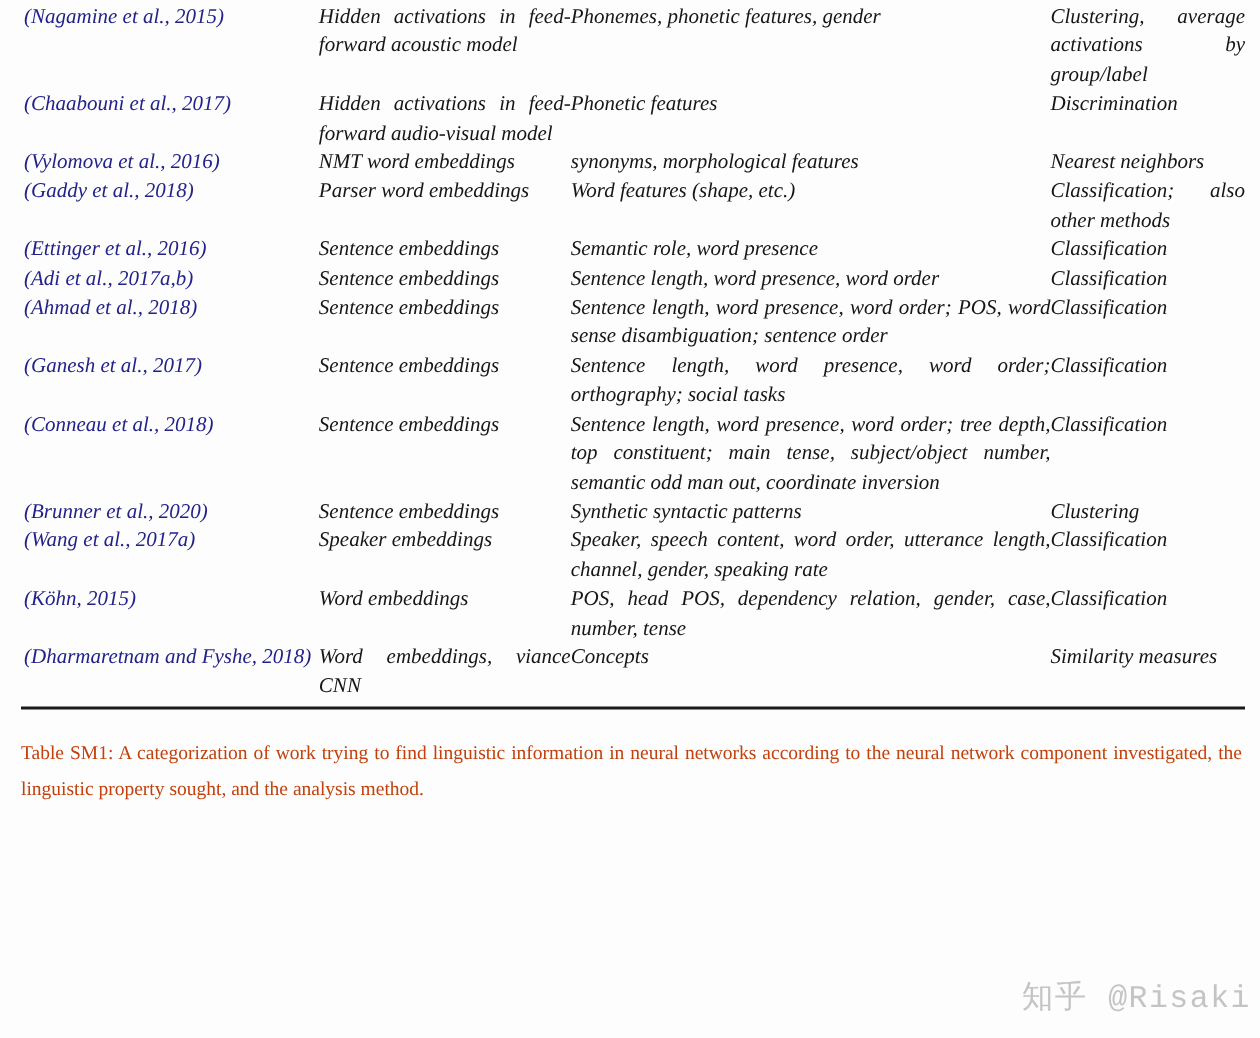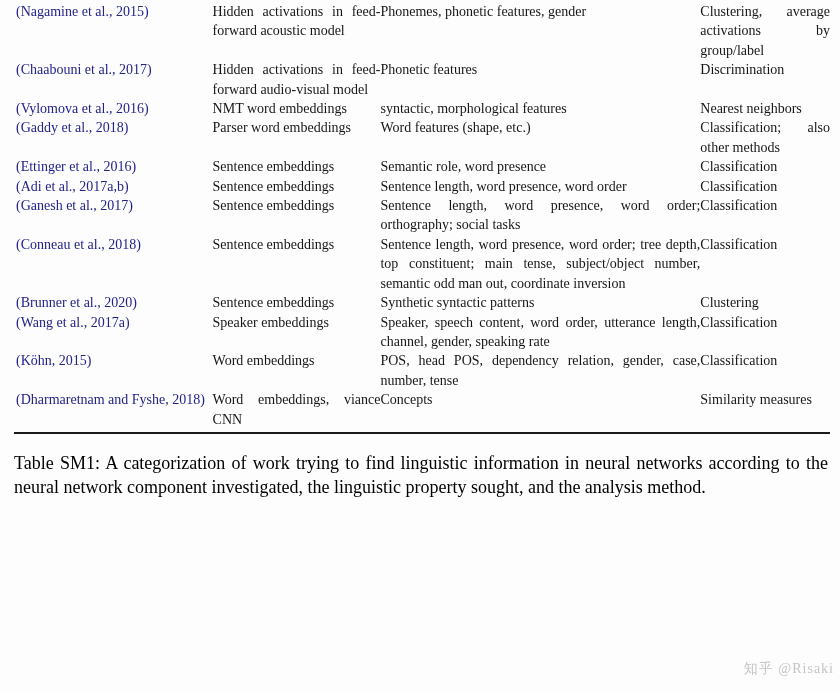--- a/index.html
+++ b/index.html
@@ -22,50 +22,51 @@
     margin: 2px 0 0 16px;
     width: 814px;
   }
   table.cat-table td {
     vertical-align: top;
     font-size: 14px;
     line-height: 19.4px;
     padding: 0;
     text-align: justify;
     overflow-wrap: normal;
+    font-style: italic;
   }
   td.c-ref  { width: 185px; padding-right: 12px; text-align: left; }
   td.c-comp { width: 158px; padding-right: 12px; }
   td.c-prop { width: 301px; padding-right: 14px; }
   td.c-meth { width: 122px; margin-left: 40px; }
   .cite {
     color: #22228a;
     cursor: pointer;
     text-decoration: none;
   }
   .bottom-rule {
     margin: 3px 0 0 14px;
     width: 816px;
     height: 0;
     border-top: 2.5px solid #1a1a1a;
   }
   .caption {
     margin: 17px 12px 0 14px;
     width: 814px;
-    font-size: 18px;
+    font-size: 13px;
     line-height: 24px;
     text-align: justify;
-    color: #000000;
+    color: #c2410c;
   }
   .watermark {
     position: absolute;
     right: 6px;
     bottom: 14px;
-    font-family: Liberation Serif, serif;
-    font-size: 14px;
+    font-family: Liberation Mono, monospace;
+    font-size: 21px;
     letter-spacing: 1px;
     color: rgba(150,150,150,0.55);
     pointer-events: none;
     white-space: nowrap;
   }
 </style>
 </head>
 <body>
 
 <div class="page">
@@ -80,39 +81,45 @@
       </tr>
       <tr>
         <td class="c-ref"><span class="cite">(Chaabouni et al., 2017)</span></td>
         <td class="c-comp">Hidden activations in feed-forward audio-visual model</td>
         <td class="c-prop">Phonetic features</td>
         <td class="c-meth">Discrimination</td>
       </tr>
       <tr>
         <td class="c-ref"><span class="cite">(Vylomova et al., 2016)</span></td>
         <td class="c-comp">NMT word embeddings</td>
-        <td class="c-prop">syntactic, morphological features</td>
+        <td class="c-prop">synonyms, morphological features</td>
         <td class="c-meth">Nearest neighbors</td>
       </tr>
       <tr>
         <td class="c-ref"><span class="cite">(Gaddy et al., 2018)</span></td>
         <td class="c-comp">Parser word embed­dings</td>
         <td class="c-prop">Word features (shape, etc.)</td>
         <td class="c-meth">Classification; also other meth­ods</td>
       </tr>
       <tr>
         <td class="c-ref"><span class="cite">(Ettinger et al., 2016)</span></td>
         <td class="c-comp">Sentence embeddings</td>
         <td class="c-prop">Semantic role, word presence</td>
         <td class="c-meth">Classification</td>
       </tr>
       <tr>
         <td class="c-ref"><span class="cite">(Adi et al., 2017a,b)</span></td>
         <td class="c-comp">Sentence embeddings</td>
         <td class="c-prop">Sentence length, word presence, word order</td>
+        <td class="c-meth">Classification</td>
+      </tr>
+      <tr>
+        <td class="c-ref"><span class="cite">(Ahmad et al., 2018)</span></td>
+        <td class="c-comp">Sentence embeddings</td>
+        <td class="c-prop">Sentence length, word presence, word order; POS, word sense disambiguation; sentence order</td>
         <td class="c-meth">Classification</td>
       </tr>
       <tr>
         <td class="c-ref"><span class="cite">(Ganesh et al., 2017)</span></td>
         <td class="c-comp">Sentence embeddings</td>
         <td class="c-prop">Sentence length, word presence, word order; orthography; social tasks</td>
         <td class="c-meth">Classification</td>
       </tr>
       <tr>
         <td class="c-ref"><span class="cite">(Conneau et al., 2018)</span></td>

